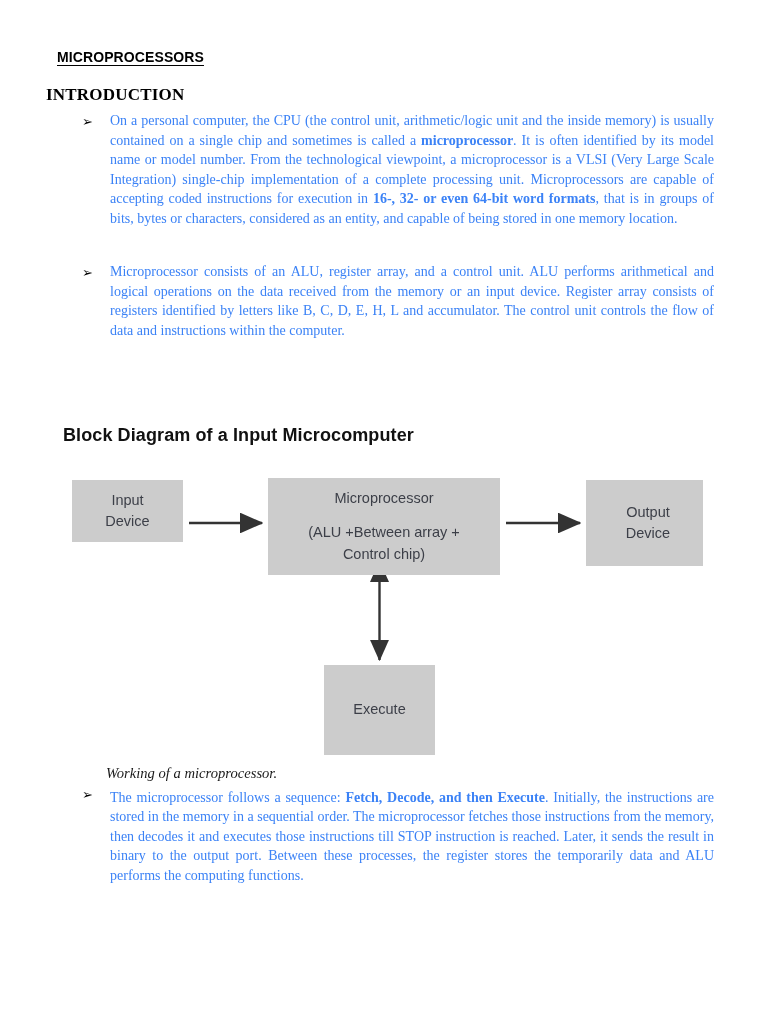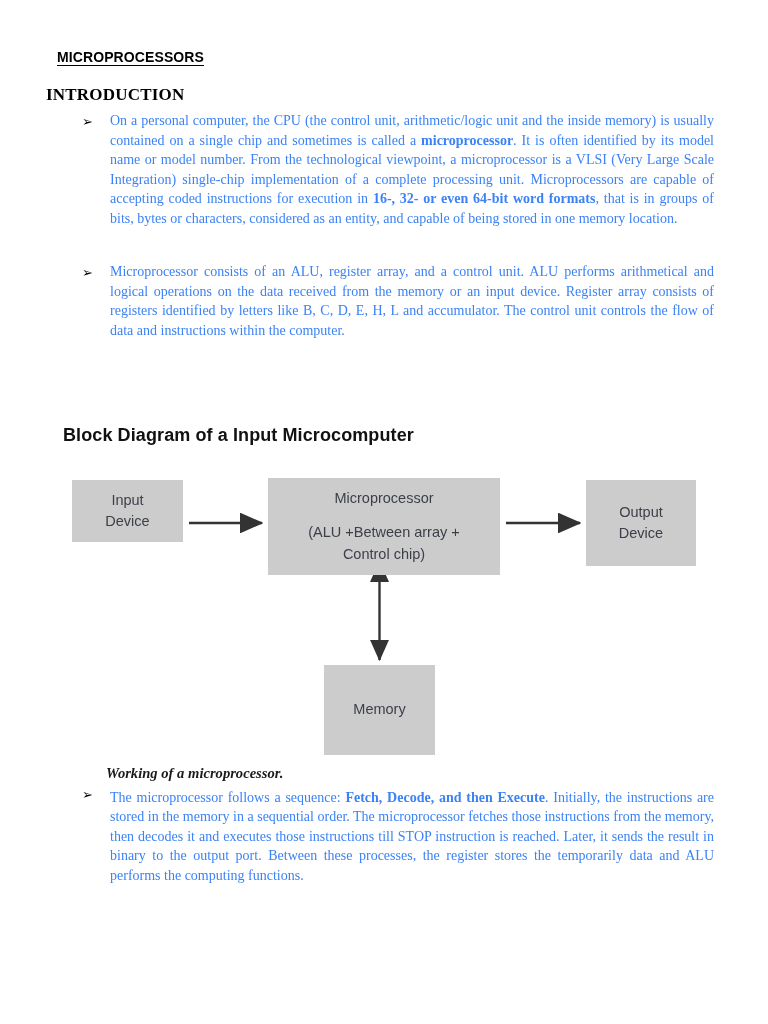--- a/index.html
+++ b/index.html
@@ -78,21 +78,21 @@
     color: #3b82f6;
   }
   .para.cont {
     margin-top: 0;
   }
   .para b { font-weight: bold; }
 
   .subhead {
     font-size: 14.6px;
     line-height: 19.6px;
-    font-weight: bold;
+    font-weight: normal;
     font-style: italic;
     margin: 0;
   }
 
   
   .diagram-title {
     position: absolute;
     left: 63px;
     top: 425px;
     font-family: "Liberation Sans", "DejaVu Sans", sans-serif;
@@ -131,20 +131,21 @@
     font-size: 14.5px;
   }
   #node-cpu {
     left: 268px; top: 478px;  width: 232px; height: 97px;
     font-size: 14.5px;
   }
   #node-cpu .title-line { margin-bottom: 13px; }
   #node-output {
     left: 586px; top: 480px;  width: 110px; height: 86px;
     font-size: 14.5px;
+    padding-left: 7px;
   }
   #node-memory {
     left: 324px; top: 665px;  width: 111px; height: 90px;
     font-size: 14.5px;
   }
 
   .arrow-svg {
     position: absolute;
     left: 0; top: 0;
     width: 768px; height: 1024px;
@@ -205,21 +206,21 @@
       <span class="line">(ALU +Between array +</span>
       <span class="line">Control chip)</span>
     </div>
 
     <div class="node" id="node-output">
       <span class="line">Output</span>
       <span class="line">Device</span>
     </div>
 
     <div class="node" id="node-memory">
-      <span class="line">Memory</span>
+      <span class="line">Execute</span>
     </div>
 
   </div>
 
   <div class="bullet-block" style="top:764px;">
     <div class="bullet-row">
       <p class="subhead">Working of a microprocessor.</p>
       <span class="bullet-marker" style="top:21px;">➢</span>
       <p class="para"><span>The microprocessor follows a sequence: </span><b>Fetch, Decode, and then Execute</b><span>. Initially, the instructions are stored in the memory in a sequential order. The microprocessor fetches those instructions from the memory, then decodes it and executes those instructions till STOP instruction is reached. Later, it sends the result in binary to the output port. Between these processes, the register stores the temporarily data and ALU performs the computing functions.</span></p>
     </div>

